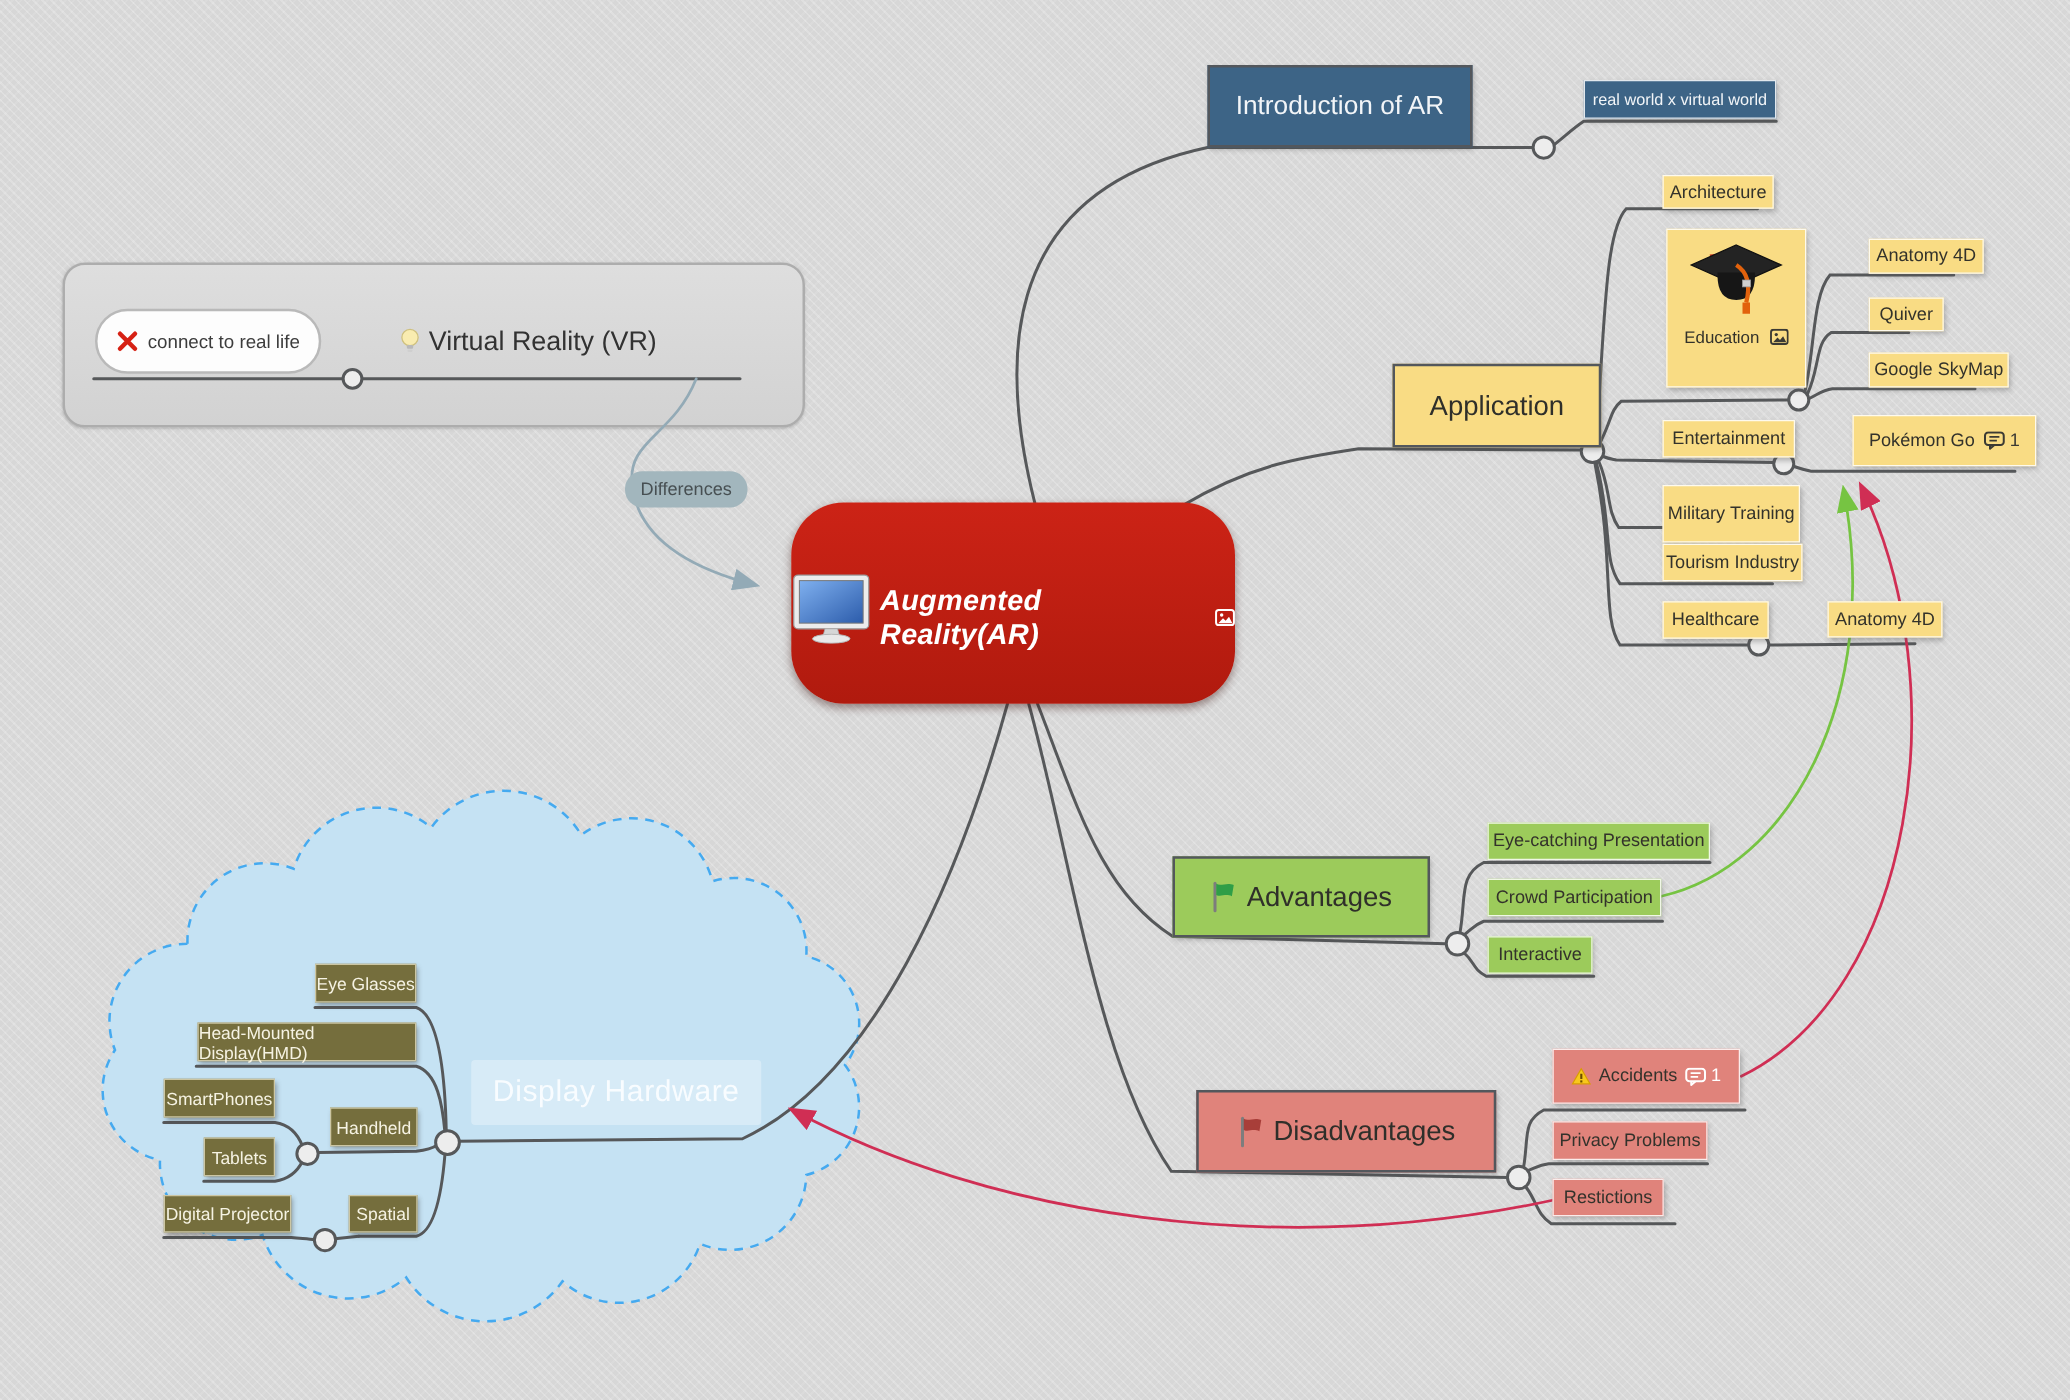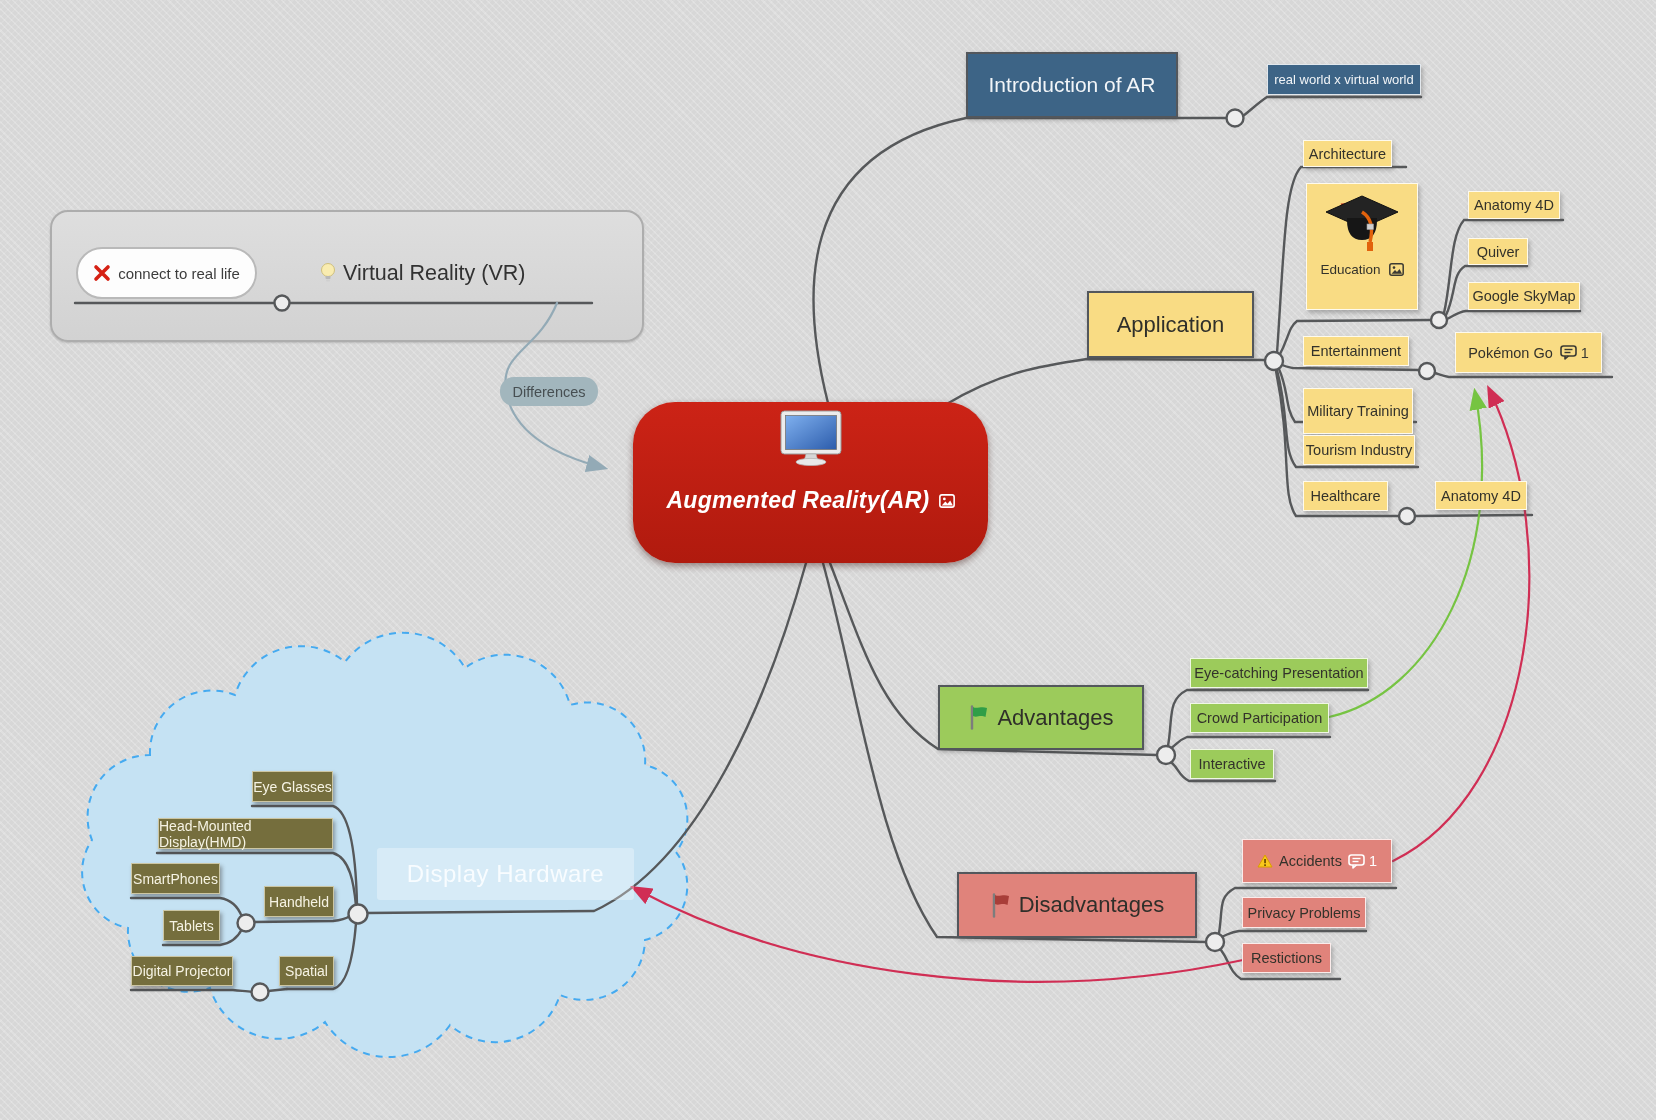--- a/index.html
+++ b/index.html
@@ -11,32 +11,32 @@
       repeating-linear-gradient(-45deg, rgba(255,255,255,0.10) 0 1.5px, transparent 1.5px 5px),
       #dadada;
   }
   svg.wires{position:absolute;left:0;top:0;z-index:5;}
   .edge{fill:none;stroke:#56585a;stroke-width:2.4;stroke-linecap:round;}
   .joint{fill:#ededed;stroke:#56585a;stroke-width:2.4;}
   .rel{fill:none;stroke-width:2.2;stroke-linecap:round;}
   .node{position:absolute;box-sizing:border-box;display:flex;align-items:center;justify-content:center;gap:7px;z-index:10;}
   .main{border:2.4px solid #53575c;box-shadow:1px 2px 4px rgba(70,70,70,.35);font-size:22px;color:#2f2f2a;}
   .sub{border:1.6px solid rgba(255,255,255,.85);box-shadow:1.5px 2.5px 4px rgba(90,90,90,.38);font-size:14.5px;color:#33322b;}
-  .yellow{background:#f9dc84;}
+  .yellow{background:#f9dc84;margin-left:27px;}
   .blue{background:#3d6486;color:#f2f5f8;}
   .green{background:#9ccb5b;}
   .salmon{background:#e0837b;}
   .olive{background:#756e3d;color:#f6f3e3;border:1.6px solid rgba(233,228,198,.75);box-shadow:1.5px 2.5px 4px rgba(60,60,60,.45);font-size:14px;}
   .vr-group{position:absolute;z-index:1;background:linear-gradient(180deg,#dedede,#d2d2d2);
     border:2px solid #adadad;border-radius:18px;box-shadow:0 1px 2px rgba(120,120,120,.35);}
   .pill{border-radius:26px;background:#fdfdfd;border:2px solid #b9b9b9;color:#3c3c3c;font-size:15px;}
   .plain-label{background:transparent;color:#323232;font-size:21.5px;justify-content:flex-start;}
   .diff-pill{border-radius:14px;background:#a2b6bd;color:#474f52;font-size:14.5px;}
   .central{border-radius:42px;background:linear-gradient(180deg,#cc2316,#b01a0e);
-    box-shadow:0 3px 7px rgba(60,20,15,.45);flex-direction:column;justify-content:flex-start;padding-top:8px;}
+    box-shadow:0 3px 7px rgba(60,20,15,.45);flex-direction:row;justify-content:flex-start;padding-top:8px;}
   .central .cap-label{display:flex;align-items:center;gap:9px;margin-top:14px;
     color:#ffffff;font-size:23px;font-weight:bold;font-style:italic;letter-spacing:.3px;}
   .edu-box{flex-direction:column;justify-content:flex-start;padding-top:8px;gap:4px;}
   .edu-row{display:flex;align-items:center;gap:8px;font-size:13.5px;color:#33322b;}
   .dh-panel{background:rgba(255,255,255,.32);color:rgba(250,253,255,.95);font-size:24px;
     border-radius:3px;letter-spacing:.5px;}
   .badge{display:flex;align-items:center;gap:4px;font-size:14.5px;}
   .badge.light{color:#ffffff;}
   .badge.dark{color:#3b3a33;}
 </style>
@@ -291,21 +291,21 @@
       <span>1</span>
     </span>
   </div>
   <div class="node sub salmon" style="left:1242px;top:897px;width:124px;height:31px;">
     <span>Privacy Problems</span>
   </div>
   <div class="node sub salmon" style="left:1242px;top:943px;width:89px;height:30px;">
     <span>Restictions</span>
   </div>
 
-  <div class="node dh-panel" style="left:377px;top:848px;width:257px;height:52px;">
+  <div class="node dh-panel" style="left:377px;top:848px;width:232px;height:52px;">
     <span>Display Hardware</span>
   </div>
   <div class="node olive" style="left:252px;top:771px;width:81px;height:31px;">
     <span>Eye Glasses</span>
   </div>
   <div class="node olive" style="left:158px;top:818px;width:175px;height:31px;">
     <span>Head-Mounted Display(HMD)</span>
   </div>
   <div class="node olive" style="left:131px;top:863px;width:89px;height:31px;">
     <span>SmartPhones</span>

